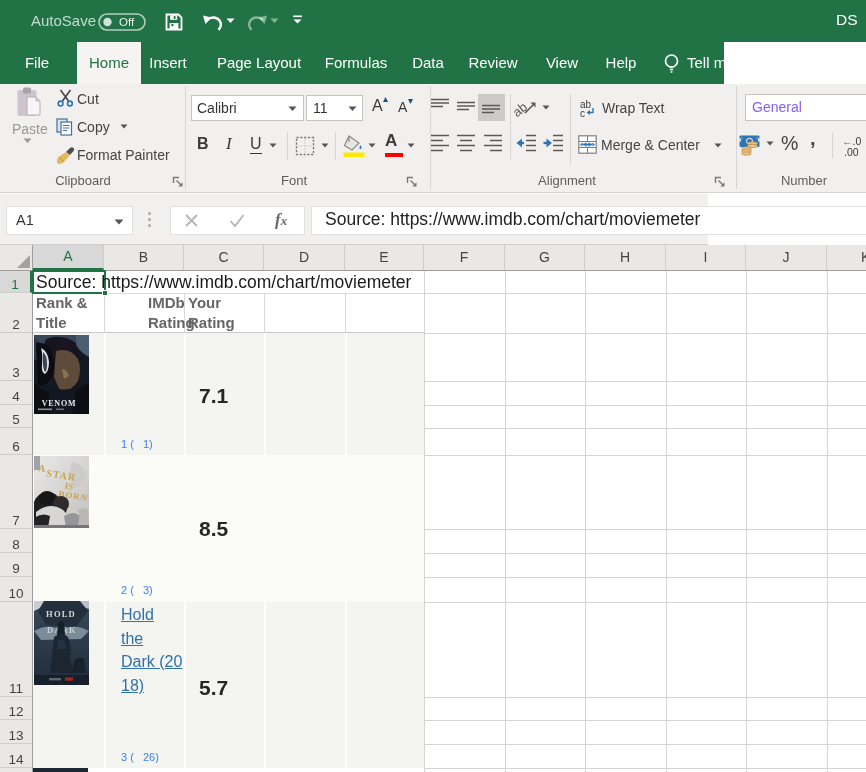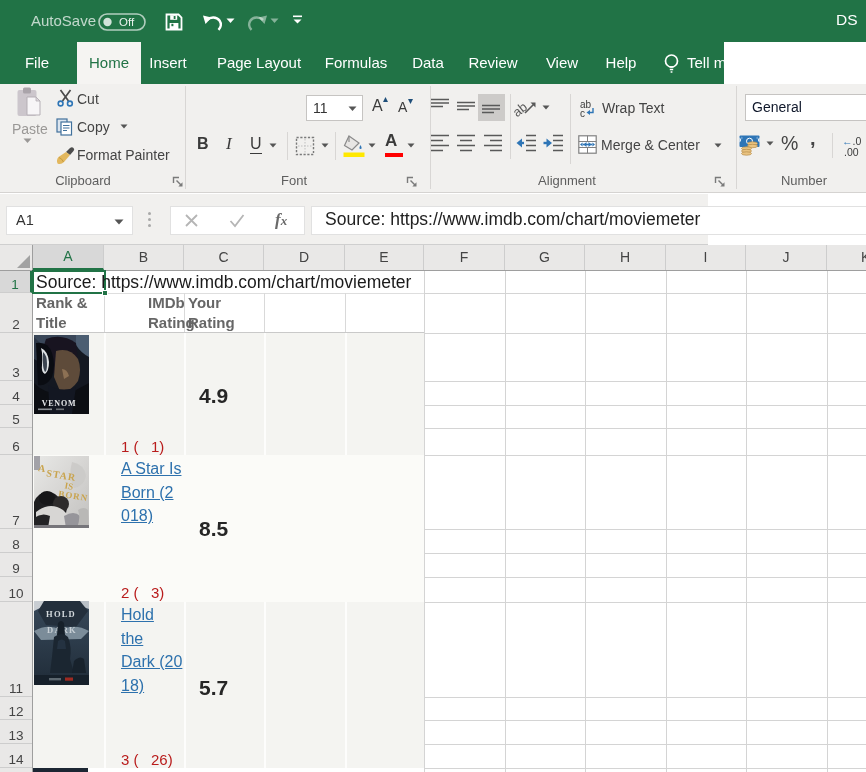--- a/index.html
+++ b/index.html
@@ -22,21 +22,21 @@
 .combo { position:absolute; background:#fff; border:1px solid #c6c4c2; }
 .icon { position:absolute; }
 
 .colhdr { position:absolute; top:0; height:25px; background:#e9e8e7; border-right:1px solid #cdcdcd; color:#444; font-size:14px; text-align:center; line-height:25px; }
 .rowhdr { position:absolute; left:0; width:32px; background:#e9e8e7; border-bottom:1px solid #cdcdcd; color:#444; font-size:13.5px; display:flex; align-items:flex-end; justify-content:center; }
 .gridv { position:absolute; width:1px; background:#d4d4d4; }
 .gridh { position:absolute; height:1px; background:#d4d4d4; }
 .stripe { position:absolute; left:33px; width:391px; }
 .wsep { position:absolute; width:2px; background:#fdfdfc; }
 .link { position:absolute; color:#2d71ad; font-size:16px; line-height:23.6px; text-decoration:underline; }
-.rank { position:absolute; font-size:15px; color:#b91c1c; white-space:nowrap; }
+.rank { position:absolute; font-size:11px; color:#3b82f6; white-space:nowrap; }
 .rating { position:absolute; font-size:21px; font-weight:bold; color:#262626; }
 .h2txt { position:absolute; font-weight:bold; font-size:15px; color:#666; line-height:19.5px; }
 </style>
 </head>
 <body>
 <div id="app">
   <div id="titlebar">
     <div class="ttxt" style="left:31px; top:12px; color:rgba(255,255,255,0.72);">AutoSave</div>
     <svg class="icon" style="left:98px; top:13px;" width="48" height="18" viewBox="0 0 48 18">
       <rect x="1" y="1" width="46" height="16" rx="8" fill="none" stroke="rgba(255,255,255,0.65)" stroke-width="1.6"></rect>
@@ -121,20 +121,26 @@
     </svg>
     <div class="rtxt" style="left:77px; top:63px;">Format Painter</div>
     <div class="glabel" style="left:43px; width:80px;">Clipboard</div>
     <svg class="launch" style="left:172px; top:92px;" viewBox="0 0 12 12">
       <path d="M1.5 7 v-5.5 h5.5" stroke="#7a7a7a" stroke-width="1.4" fill="none"></path>
       <path d="M4.5 4.5 L9 9" stroke="#7a7a7a" stroke-width="1.4"></path>
       <path d="M10.5 10.5 v-4.2 l-4.2 4.2 z" fill="#7a7a7a"></path>
     </svg>
     <div class="vline" style="left:185px; top:2px; height:103px;"></div>
 
+    <div class="combo" style="left:191px; top:11px; width:113px; height:26px;">
+      <div style="font-size:14px; color:#333; padding:4px 0 0 5px;">Calibri</div>
+      <svg class="icon" style="right:6px; top:10px; position:absolute;" width="9" height="6" viewBox="0 0 9 6">
+          <path d="M0.5 0.5 L4.5 5 L8.5 0.5 z" fill="#555"></path>
+        </svg>
+    </div>
     <div class="combo" style="left:306px; top:11px; width:57px; height:26px;">
       <div style="font-size:14px; color:#333; padding:4px 0 0 6px;">11</div>
       <svg class="icon" style="right:5px; top:10px; position:absolute;" width="9" height="6" viewBox="0 0 9 6">
           <path d="M0.5 0.5 L4.5 5 L8.5 0.5 z" fill="#555"></path>
         </svg>
     </div>
     <div class="abs" style="left:372px; top:13px; font-size:16px; color:#3b3b3b;">A<span style="position:absolute; left:11px; top:-4px; font-size:10px; color:#1f4e79;">▴</span></div>
     <div class="abs" style="left:398px; top:15px; font-size:14px; color:#3b3b3b;">A<span style="position:absolute; left:10px; top:-4px; font-size:10px; color:#1f4e79;">▾</span></div>
     <div class="abs" style="left:197px; top:51px; font-size:16px; font-weight:bold; color:#3a3a3a;">B</div>
     <div class="abs" style="left:226px; top:50px; font-size:17px; font-style:italic; font-family:'Liberation Serif',serif; color:#3a3a3a;">I</div>
@@ -234,21 +240,21 @@
       </svg>
     <div class="glabel" style="left:527px; width:80px;">Alignment</div>
     <svg class="launch" style="left:714px; top:92px;" viewBox="0 0 12 12">
       <path d="M1.5 7 v-5.5 h5.5" stroke="#7a7a7a" stroke-width="1.4" fill="none"></path>
       <path d="M4.5 4.5 L9 9" stroke="#7a7a7a" stroke-width="1.4"></path>
       <path d="M10.5 10.5 v-4.2 l-4.2 4.2 z" fill="#7a7a7a"></path>
     </svg>
     <div class="vline" style="left:736px; top:2px; height:103px;"></div>
 
     <div class="combo" style="left:745px; top:10px; width:121px; height:26.5px; border-right:none;">
-      <div style="font-size:14px; color:#0f172a; padding:4px 0 0 6px;">General</div>
+      <div style="font-size:14px; color:#8b5cf6; padding:4px 0 0 6px;">General</div>
     </div>
     <svg class="icon" style="left:739px; top:50px;" width="24" height="24" viewBox="0 0 24 24">
       <rect x="0.5" y="1.5" width="20" height="11.5" rx="1" fill="#2e75b6"></rect>
       <path d="M0.5 3.5 q3 2.5 0 5z" fill="#fff"></path>
       <path d="M20.5 3.5 q-3 2.5 0 5z" fill="#fff"></path>
       <path d="M2.5 2.5 q2 1.5 0 3z" fill="#9cc3e5"></path>
       <path d="M18.5 2.5 q-2 1.5 0 3z" fill="#9cc3e5"></path>
       <circle cx="10.5" cy="7.2" r="3" fill="#2e75b6" stroke="#fff" stroke-width="1"></circle>
       <g fill="#eac380" stroke="#b58d4a" stroke-width="0.7">
         <ellipse cx="13.5" cy="9.5" rx="5" ry="1.7"></ellipse>
@@ -362,22 +368,21 @@
     <div class="wsep" style="left:104px; top:88px; height:121.5px;"></div>
     <div class="wsep" style="left:184px; top:88px; height:121.5px;"></div>
     <div class="wsep" style="left:264px; top:88px; height:121.5px;"></div>
     <div class="wsep" style="left:345px; top:88px; height:121.5px;"></div>
     <div class="wsep" style="left:104px; top:356.5px; height:166.5px;"></div>
     <div class="wsep" style="left:184px; top:356.5px; height:166.5px;"></div>
     <div class="wsep" style="left:264px; top:356.5px; height:166.5px;"></div>
     <div class="wsep" style="left:345px; top:356.5px; height:166.5px;"></div>
 
     <div class="rank" style="left:121px; top:192.5px;">1 (&nbsp;&nbsp;&nbsp;1)</div>
-    <div class="rating" style="left:199px; top:138.8px;">4.9</div>
-    <div class="link" style="left:121px; top:212px; width:66px;">A Star Is<br>Born (2<br>018)</div>
+    <div class="rating" style="left:199px; top:138.8px;">7.1</div>
     <div class="rank" style="left:121px; top:339px;">2 (&nbsp;&nbsp;&nbsp;3)</div>
     <div class="rating" style="left:199px; top:271.8px;">8.5</div>
     <div class="link" style="left:121px; top:358px; width:66px;">Hold<br>the<br>Dark (20<br>18)</div>
     <div class="rank" style="left:121px; top:505.5px;">3 (&nbsp;&nbsp;&nbsp;26)</div>
     <div class="rating" style="left:199px; top:430.8px;">5.7</div>
 
     <svg class="icon" style="left:34px; top:90px;" width="55" height="79" viewBox="0 0 55 79">
       <rect width="55" height="79" fill="#141821"></rect>
       <path d="M0 0 h55 v14 q-14 -8 -28 -2 q-16 6 -27 0 z" fill="#3a4759"></path>
       <path d="M42 0 h13 v22 q-8 -4 -13 -12 z" fill="#4c5e72"></path>

